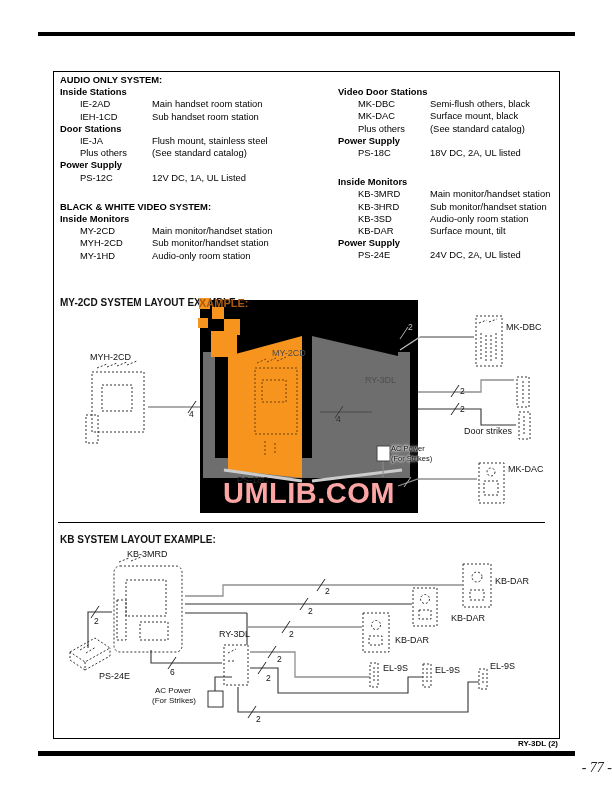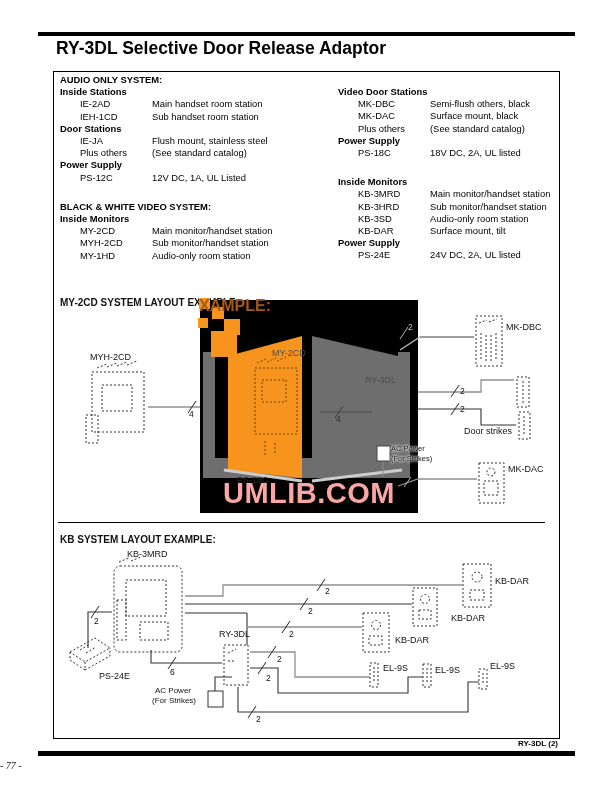--- a/index.html
+++ b/index.html
@@ -14,37 +14,36 @@
   .spec-row{display:flex;padding-left:20px;}
   .spec-model{width:72px;flex:none;}
   .spec-gap{height:17px;}
   .lbl{position:absolute;font-size:9px;color:#111;white-space:nowrap;z-index:5;}
   .b{font-weight:bold;}
   .wnum{position:absolute;font-size:8.5px;color:#111;white-space:nowrap;z-index:5;}
   .wm{position:absolute;left:200px;top:300px;width:218px;height:213px;background:#000;z-index:2;}
   .wm-sq{position:absolute;background:#F7941E;}
   .wm-text{position:absolute;left:0;top:178px;width:100%;text-align:center;font-weight:bold;
            font-size:29px;line-height:30px;letter-spacing:.5px;color:#fca5a5;}
-  .wm-overlap{position:absolute;left:199px;top:297px;font-size:16px;font-weight:bold;color:#A85A14;z-index:3;}
+  .wm-overlap{position:absolute;left:199px;top:297px;font-size:11px;font-weight:bold;color:#A85A14;z-index:3;}
   svg.dsvg{position:absolute;z-index:4;overflow:visible;}
   .ghost{color:#4f4f4f;}
   .onblack{color:#c8c8c8;}
   .halo{color:#101010;text-shadow:0 0 2px #fff,0 0 3px #fff,0 0 4px #fff;}
   .doc-ref{position:absolute;left:430px;top:739px;width:128px;text-align:right;font-size:8px;font-weight:bold;z-index:1;}
   .bottom-bar{position:absolute;left:38px;top:751px;width:537px;height:5px;background:#000;}
-  .page-num{position:absolute;left:0;top:760px;width:612px;text-align:left;font-size:10px;
+  .page-num{position:absolute;left:0;top:760px;width:612px;text-align:right;font-size:14px;
             font-style:italic;font-family:"Liberation Serif",serif;color:#222;}
 </style>
 </head>
 <body>
 
 <div class="page">
 
   <div class="top-rule"></div>
-  <h1 class="title">RY-3DL Selective Door Release Adaptor</h1>
   <div class="main-box"></div>
 
   <div class="spec-col" id="spec-left" style="left:60px;top:74px;width:272px;">
       <div class="spec-h">AUDIO ONLY SYSTEM:</div>
       <div class="spec-h">Inside Stations</div>
       <div class="spec-row">
         <span class="spec-model">IE-2AD</span>
         <span class="spec-desc">Main handset room station</span>
       </div>
       <div class="spec-row">

